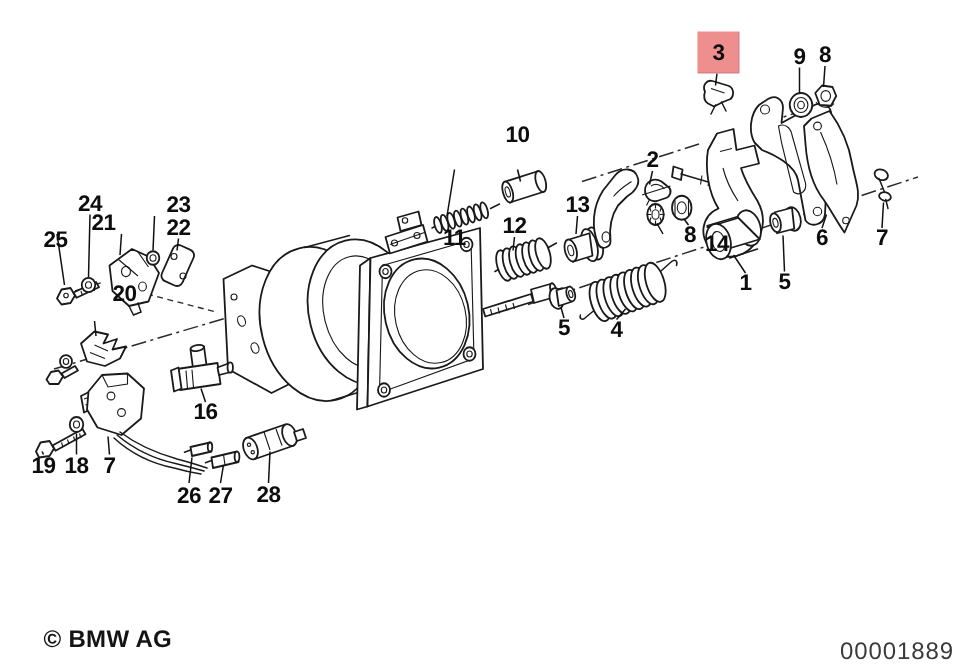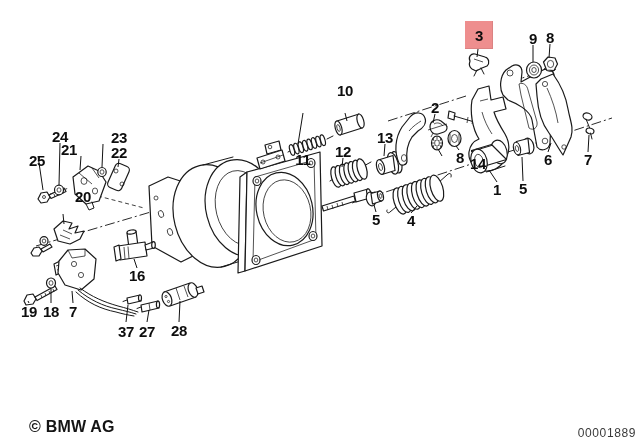--- a/index.html
+++ b/index.html
@@ -21,21 +21,21 @@
     position:absolute;transform:translate(-50%,-50%);
     font-size:15px;font-weight:bold;color:#0d0d0d;line-height:1;white-space:nowrap;
     letter-spacing:-0.3px;
   }
   .part-label.highlighted{
     background:var(--hl,#ee8e8e);
     width:28px;height:28px;display:flex;align-items:center;justify-content:center;
     box-shadow:inset -1px -1px 0 rgba(0,0,0,0.08);
   }
   .copyright{position:absolute;left:29px;top:418px;font-size:16px;font-weight:bold;color:#141414;letter-spacing:0.2px;}
-  .image-number{position:absolute;right:4px;top:426px;font-size:12px;color:#3a3a3a;letter-spacing:0.6px;}
+  .image-number{position:absolute;right:4px;top:426px;font-size:16px;color:#3a3a3a;letter-spacing:0.6px;}
 </style>
 </head>
 <body>
 
 <div class="stage">
 
 <svg class="art" width="640" height="448" viewBox="0 0 640 448">
 
   <g>
     <line class="axis" x1="36" y1="246" x2="252" y2="182"></line>
@@ -402,21 +402,21 @@
       <div class="part-label" style="left: 137px; top: 275px;">16</div>
       <div class="part-label" style="left: 73px; top: 311px;">7</div>
       <div class="part-label" style="left: 51px; top: 311px;">18</div>
       <div class="part-label" style="left: 29px; top: 311px;">19</div>
       <div class="part-label" style="left: 63px; top: 196px; margin-left: 20px;">20</div>
       <div class="part-label" style="left: 69px; top: 149px;">21</div>
       <div class="part-label" style="left: 119px; top: 152px;">22</div>
       <div class="part-label" style="left: 103px; top: 137px; margin-left: 16px;">23</div>
       <div class="part-label" style="left: 60px; top: 136px;">24</div>
       <div class="part-label" style="left: 37px; top: 160px;">25</div>
-      <div class="part-label" style="left: 126px; top: 331px;">37</div>
+      <div class="part-label" style="left: 126px; top: 331px;">26</div>
       <div class="part-label" style="left: 147px; top: 331px;">27</div>
       <div class="part-label" style="left: 179px; top: 330px; text-align: right;">28</div>
     </div>
 
 <div class="copyright">© BMW AG</div>
 <div class="image-number">00001889</div>
 
 </div>
 
 </body></html>

